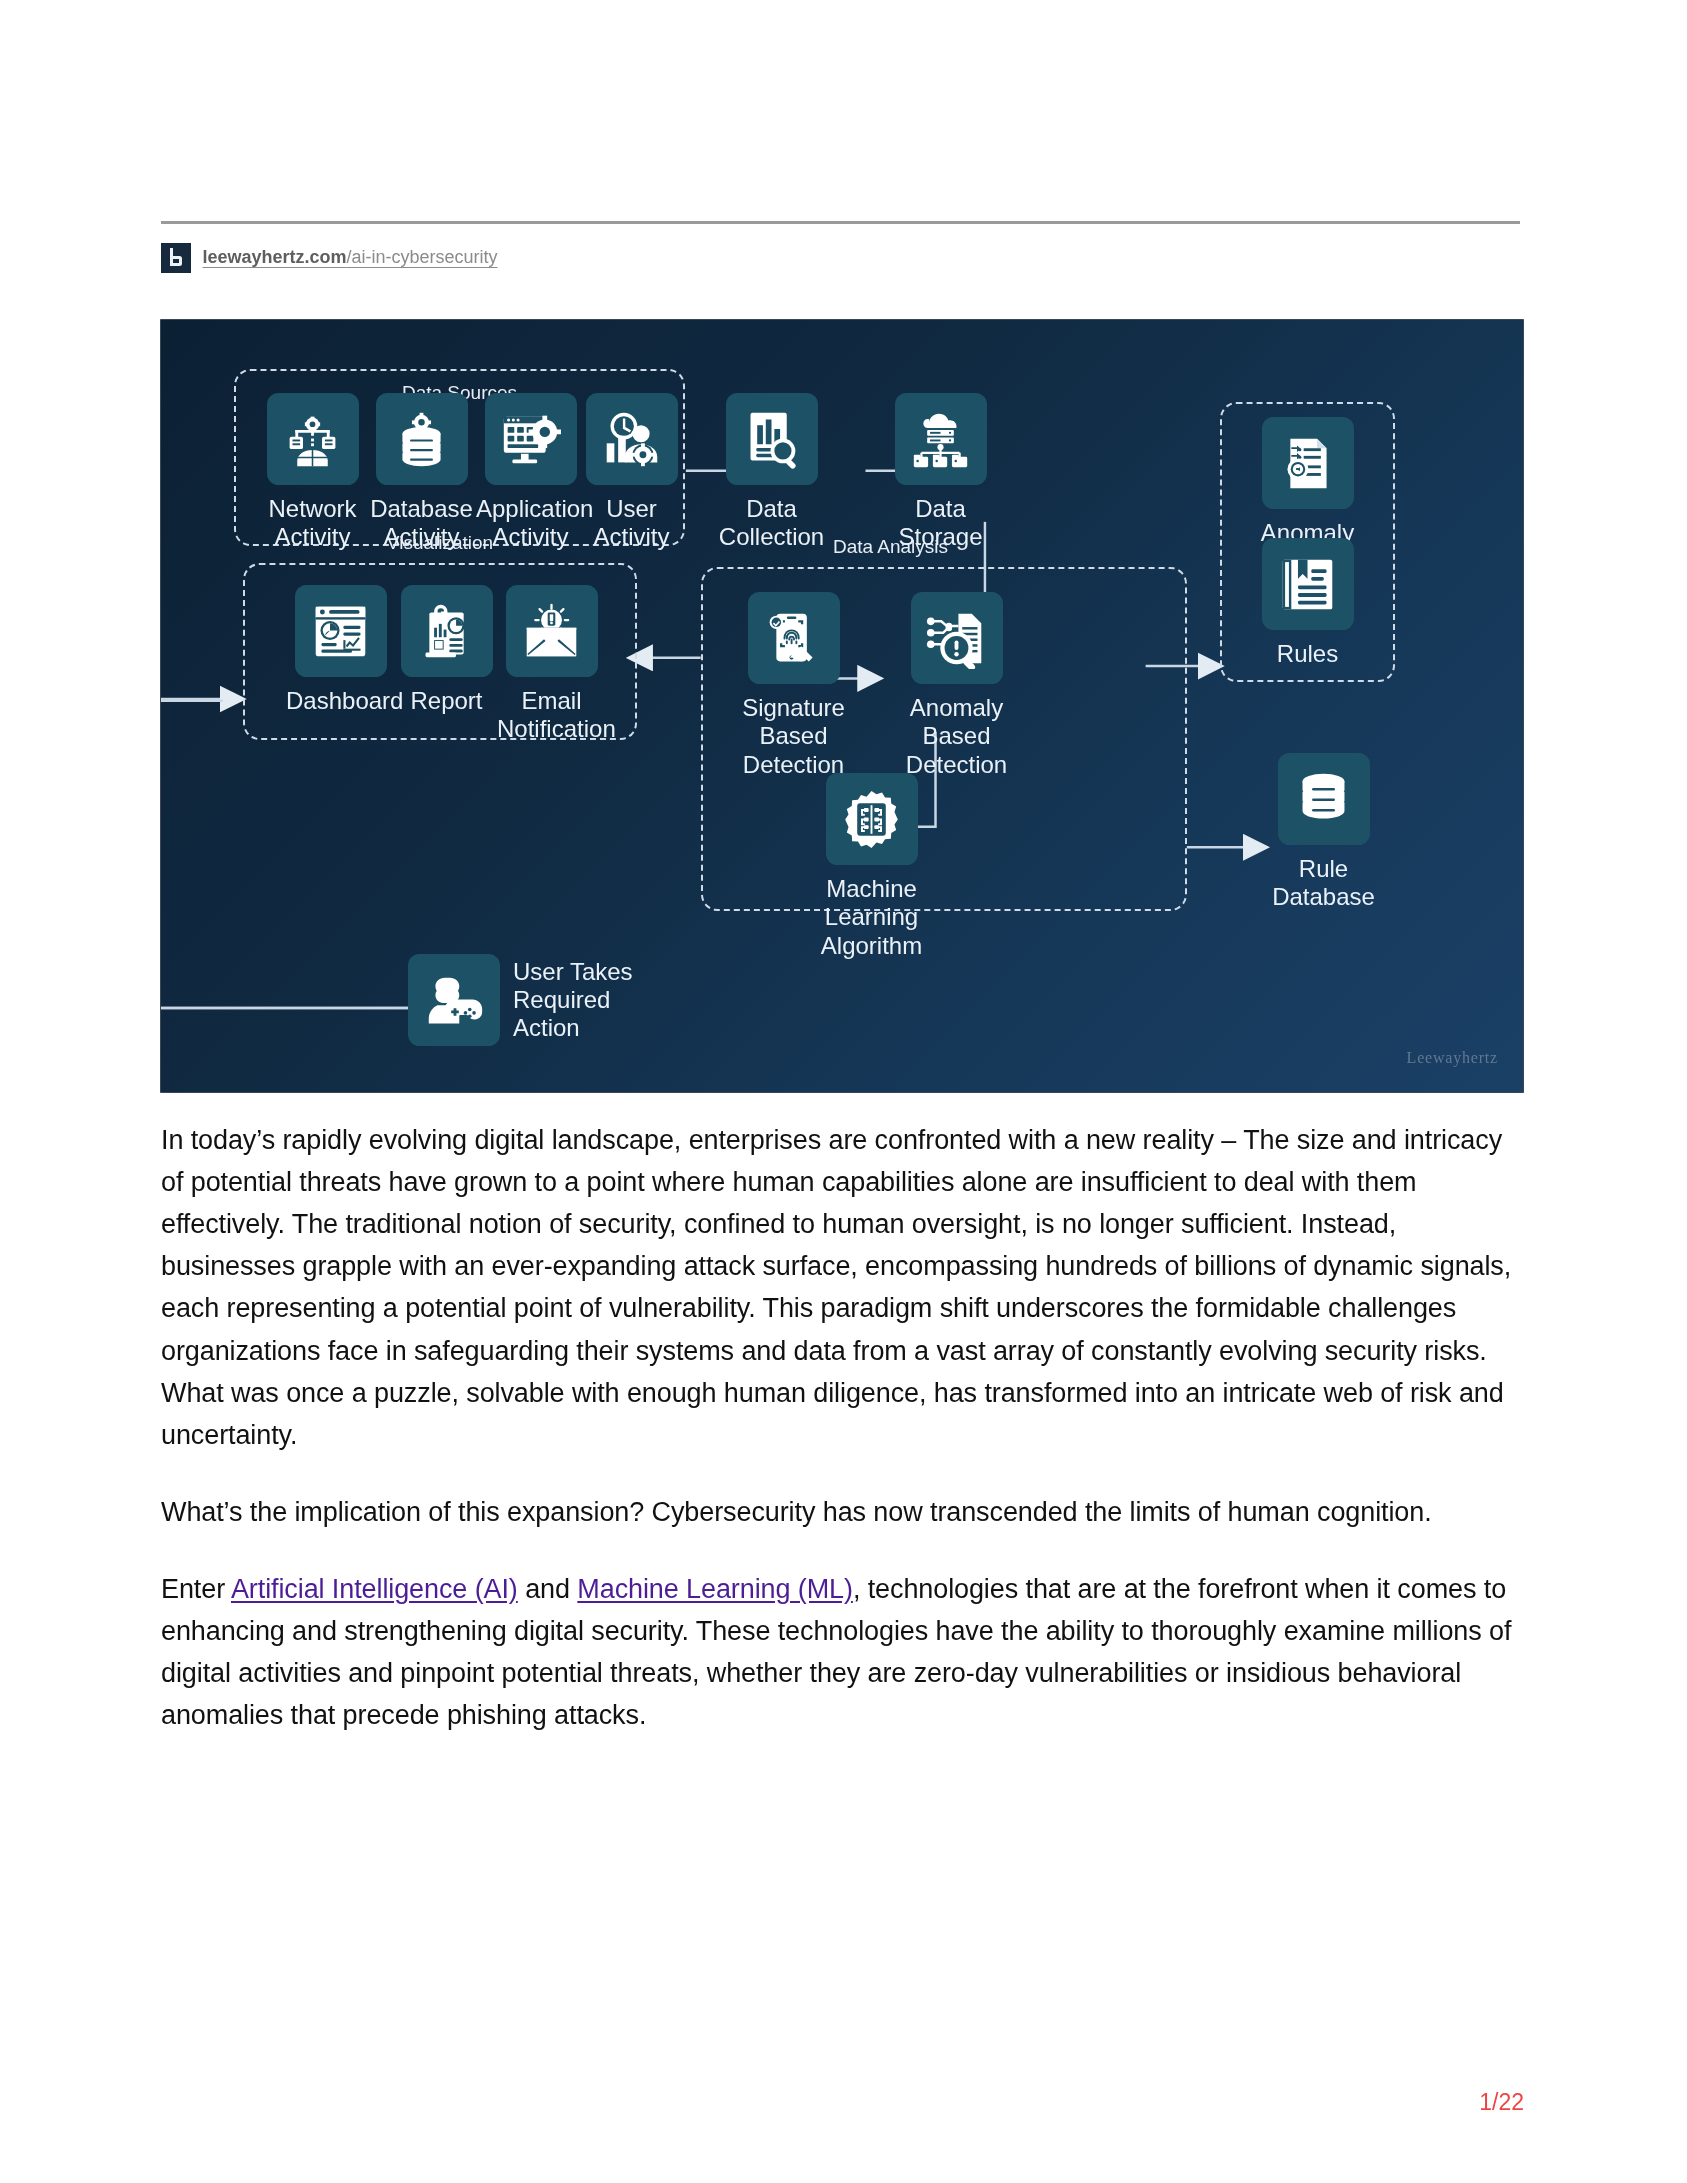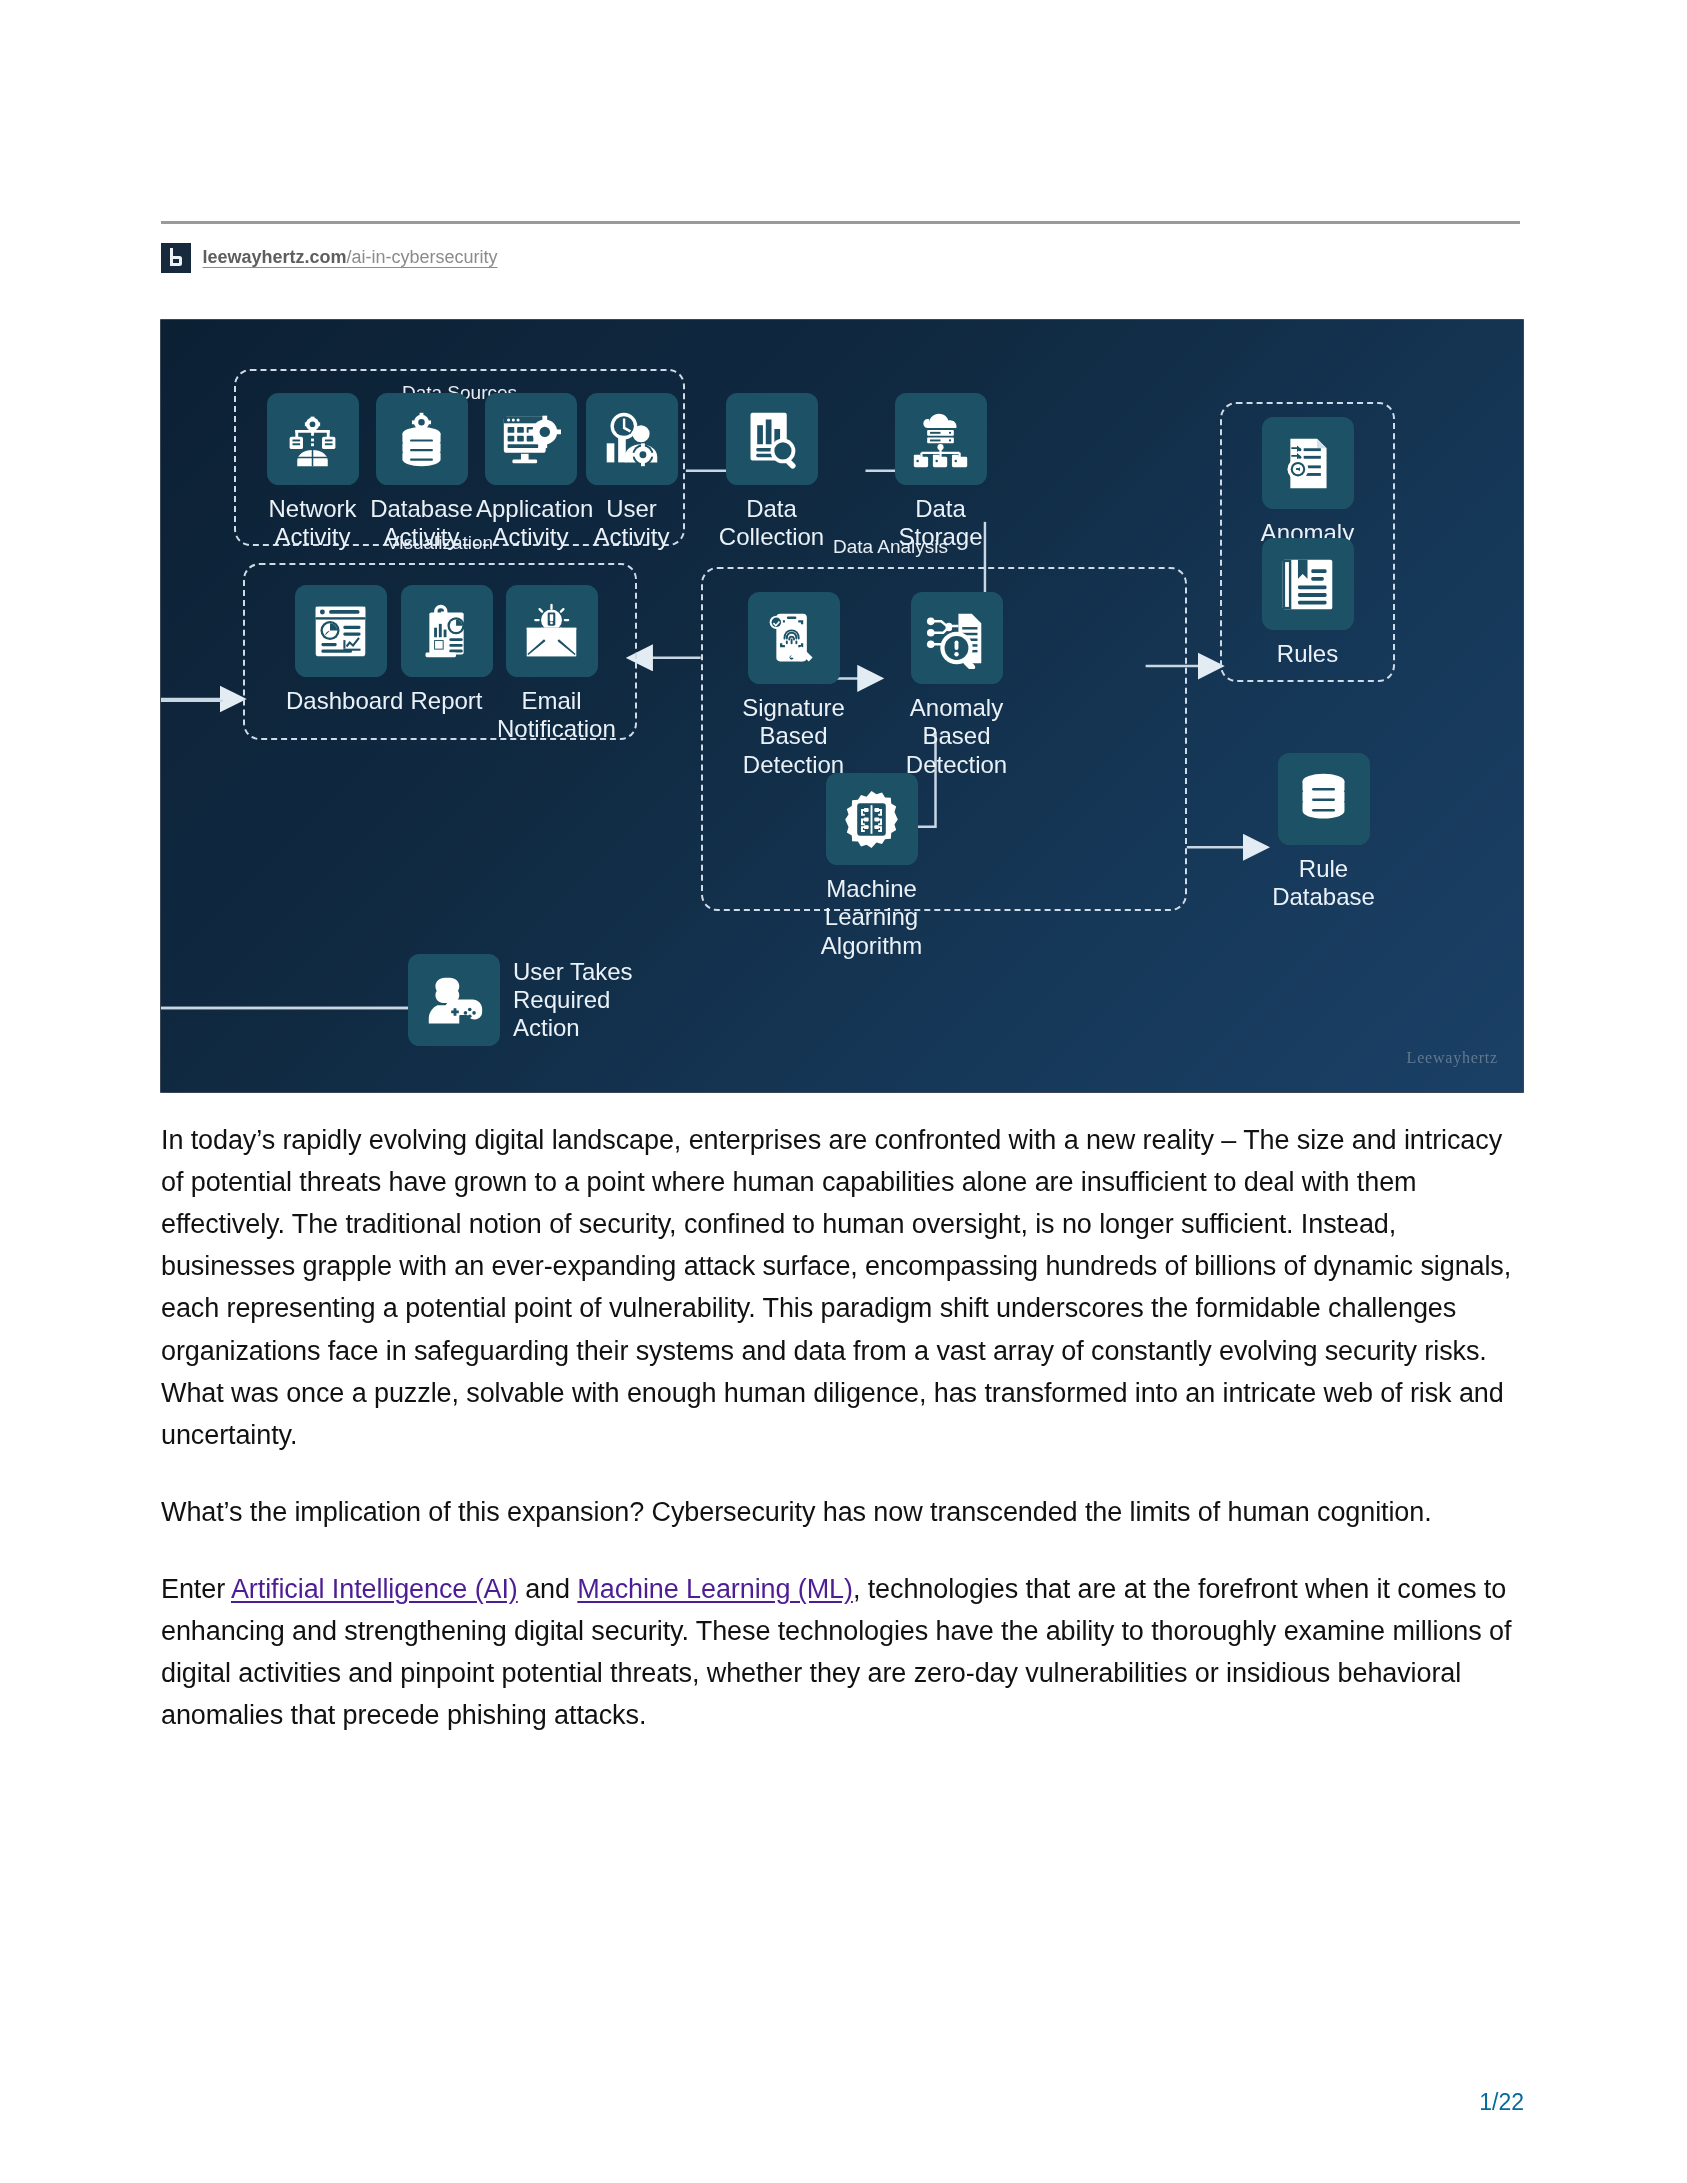--- a/index.html
+++ b/index.html
@@ -179,21 +179,21 @@
   .body-copy a {
     color: #4c1d95;
     text-underline-offset: 3.3px;
   }
 
   .page-num {
     position: absolute;
     right: 163px;
     top: 2089px;
     font-size: 23px;
-    color: #0369a1;
+    color: #ef4444;
   }
 </style>
 </head>
 <body>
 
 <div class="page">
 
   <div class="title-rule"></div>
 
   <div class="source-line">

